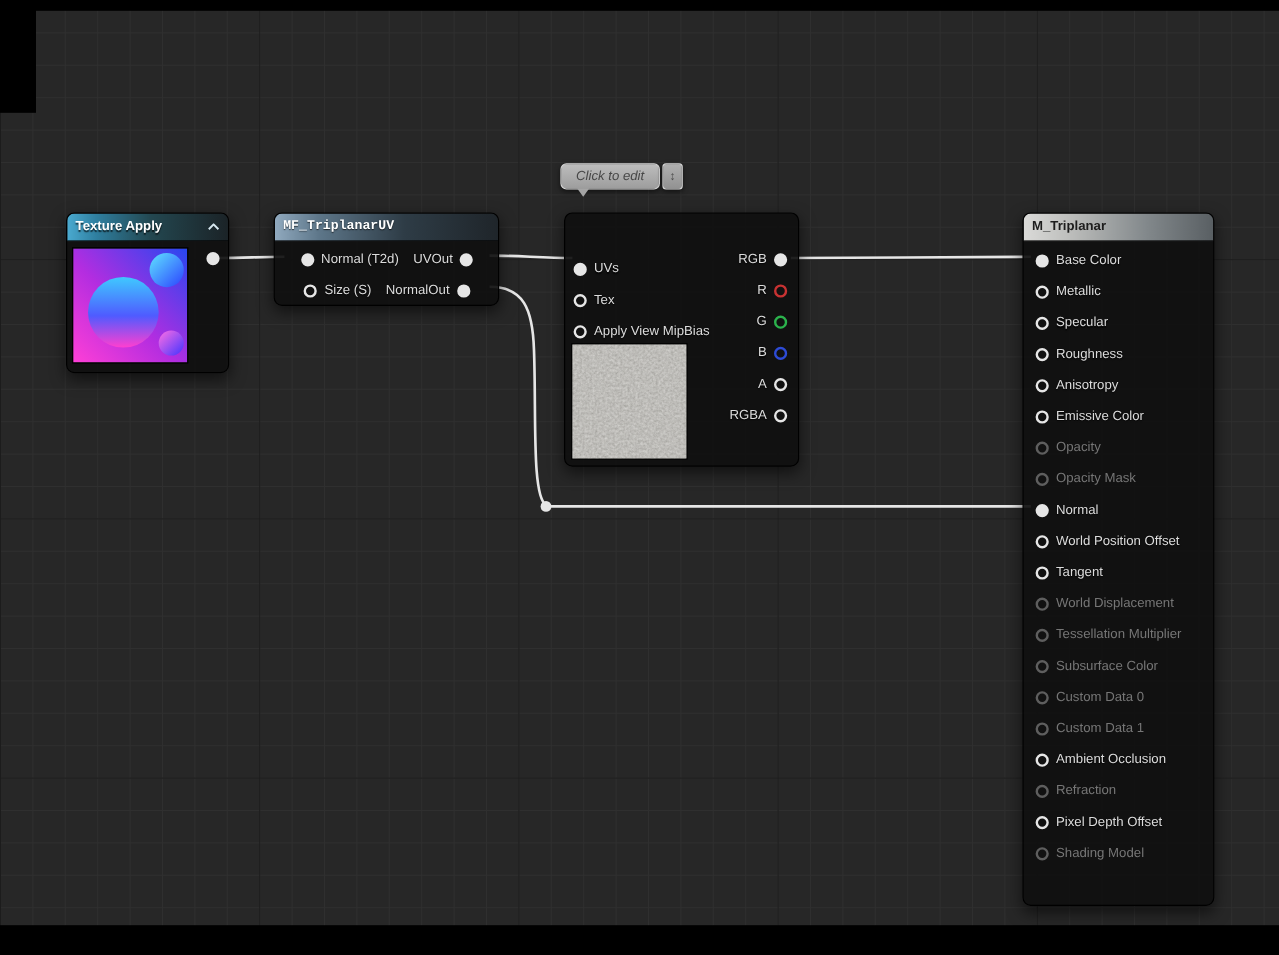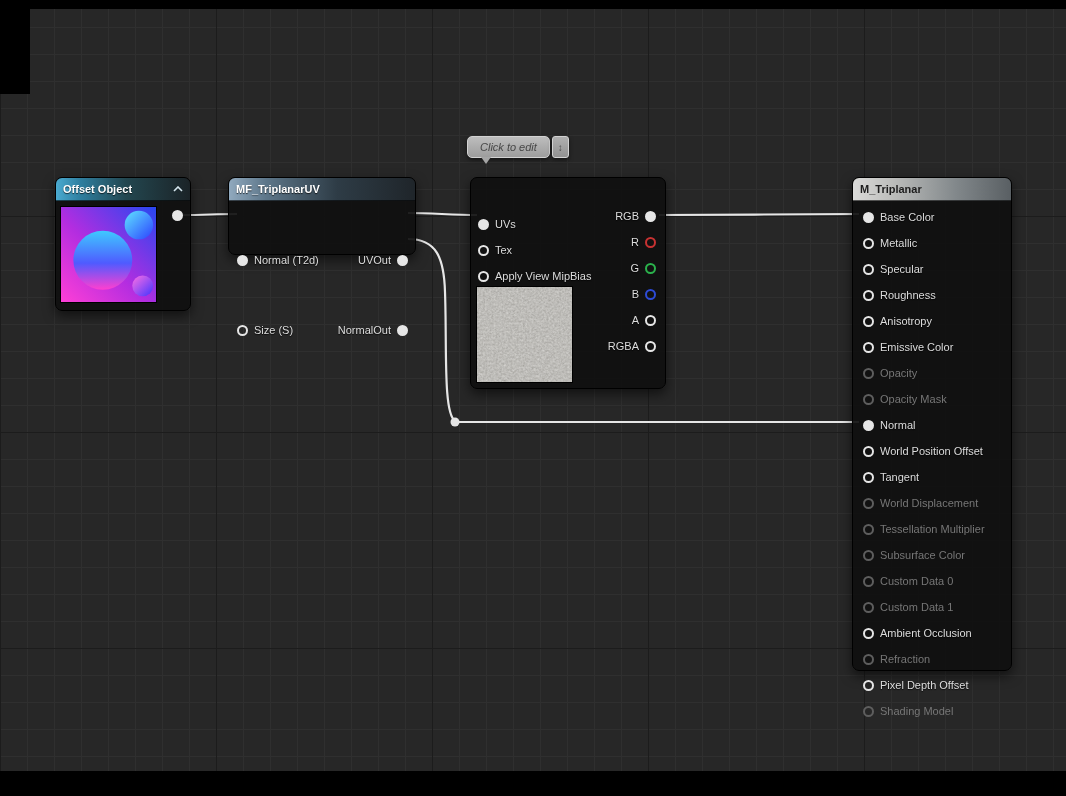--- a/index.html
+++ b/index.html
@@ -30,21 +30,21 @@
     box-sizing:border-box;
   }
   .header{
     height:22px;display:flex;align-items:center;justify-content:space-between;
     padding:0 7px;border-radius:6px 6px 0 0;
     font-size:11px;font-weight:bold;color:#fff;
     text-shadow:0 1px 1px rgba(0,0,0,.7);
     border-bottom:1px solid rgba(0,0,0,.6);
   }
   .header-texture{background:linear-gradient(90deg,#4aaad0 0%,#2f7fa0 18%,#234750 52%,#1b2327 100%);}
-  .header-function{background:linear-gradient(90deg,#90a9be 0%,#5d7689 20%,#2e3c46 58%,#1f252a 100%);}
+  .header-function{background:linear-gradient(90deg,#90a9be 0%,#5d7689 20%,#2e3c46 58%,#1f252a 100%);font-family:Liberation Mono, monospace;}
   .header-result{background:linear-gradient(90deg,#dadad8 0%,#bcbdbb 25%,#82888b 65%,#595f63 100%);color:#1d1d1d;text-shadow:none;}
   .chev{display:flex;align-items:center;}
 
   .row{display:flex;align-items:center;height:26px;}
   .lbl{font-size:11px;color:#dcdcdc;text-shadow:0 1px 1px rgba(0,0,0,.8);margin:0 6px;white-space:nowrap;}
   .pin{flex:0 0 auto;width:7px;height:7px;border:2px solid #e6e6e6;border-radius:50%;box-sizing:content-box;background:transparent;}
   .pin.filled{background:#e6e6e6;}
   .pin.red{border-color:#c83232;}
   .pin.green{border-color:#2bb24c;}
   .pin.blue{border-color:#2d4bd6;}
@@ -52,33 +52,33 @@
   .row.disabled .pin{border-color:#5e5e5e;}
 
   
   .n-texobj{left:55px;top:177px;width:136px;height:134px;}
   .n-texobj .preview{position:absolute;left:4px;top:28px;width:95px;height:95px;border:1px solid #000;}
   .n-texobj .outpin{position:absolute;right:7px;top:32px;}
 
   
   .n-mf{left:228px;top:177px;width:188px;height:78px;}
   .n-mf .body{padding-top:2px;}
-  .n-mf .row{justify-content:space-between;padding:0 7px 0 8px;margin-top:44px;}
+  .n-mf .row{justify-content:center;padding:0 7px 0 8px;}
   .side{display:flex;align-items:center;}
 
   
   .n-ts{left:470px;top:177px;width:196px;height:212px;}
   .ts-inputs{position:absolute;left:0;top:22px;padding-top:11px;}
   .ts-inputs .row{padding-left:7px;}
   .ts-outputs{position:absolute;right:0;top:22px;padding-top:3px;}
   .ts-outputs .row{justify-content:flex-end;padding-right:9px;}
   .n-ts .preview{position:absolute;left:5px;top:108px;width:95px;height:95px;border:1px solid #000;}
 
   
-  .n-res{left:852px;top:177px;width:160px;height:494px;}
+  .n-res{left:852px;top:177px;width:160px;height:578px;}
   .n-res .body{padding-top:3px;}
   .n-res .row{padding-left:10px;}
 
   
   .bubble{position:absolute;left:467px;top:136px;display:flex;align-items:stretch;}
   .bubble-pill{
     background:linear-gradient(#bdbdbd,#9d9d9d);
     border:1px solid #d2d2d2;border-radius:5px;
     padding:4px 12px;font-size:11px;color:#474747;white-space:nowrap;
     box-shadow:0 2px 4px rgba(0,0,0,.5);
@@ -109,21 +109,21 @@
     <path d="M 659 215 C 712 215 812 214 859 214" stroke="#e6e6e6" stroke-width="2.2" fill="none"></path>
     <circle cx="455" cy="422" r="4.5" fill="#e6e6e6"></circle>
   </svg>
 
   <div class="edge edge-top"></div>
   <div class="edge edge-left"></div>
   <div class="edge edge-bottom"></div>
 
   <div class="node n-texobj">
     <div class="header header-texture">
-      <span>Offset Object</span>
+      <span>Texture Apply</span>
       <span class="chev">
         <svg width="10" height="6">
             <polyline points="1,5 5,1 9,5" stroke="#d5e6ee" fill="none" stroke-width="1.6"></polyline>
           </svg>
       </span>
     </div>
     <div class="preview">
       <svg width="95" height="95" viewBox="0 0 100 100" preserveAspectRatio="none">
         <defs>
           <linearGradient id="tobg" x1="0" y1="1" x2="1" y2="0">

